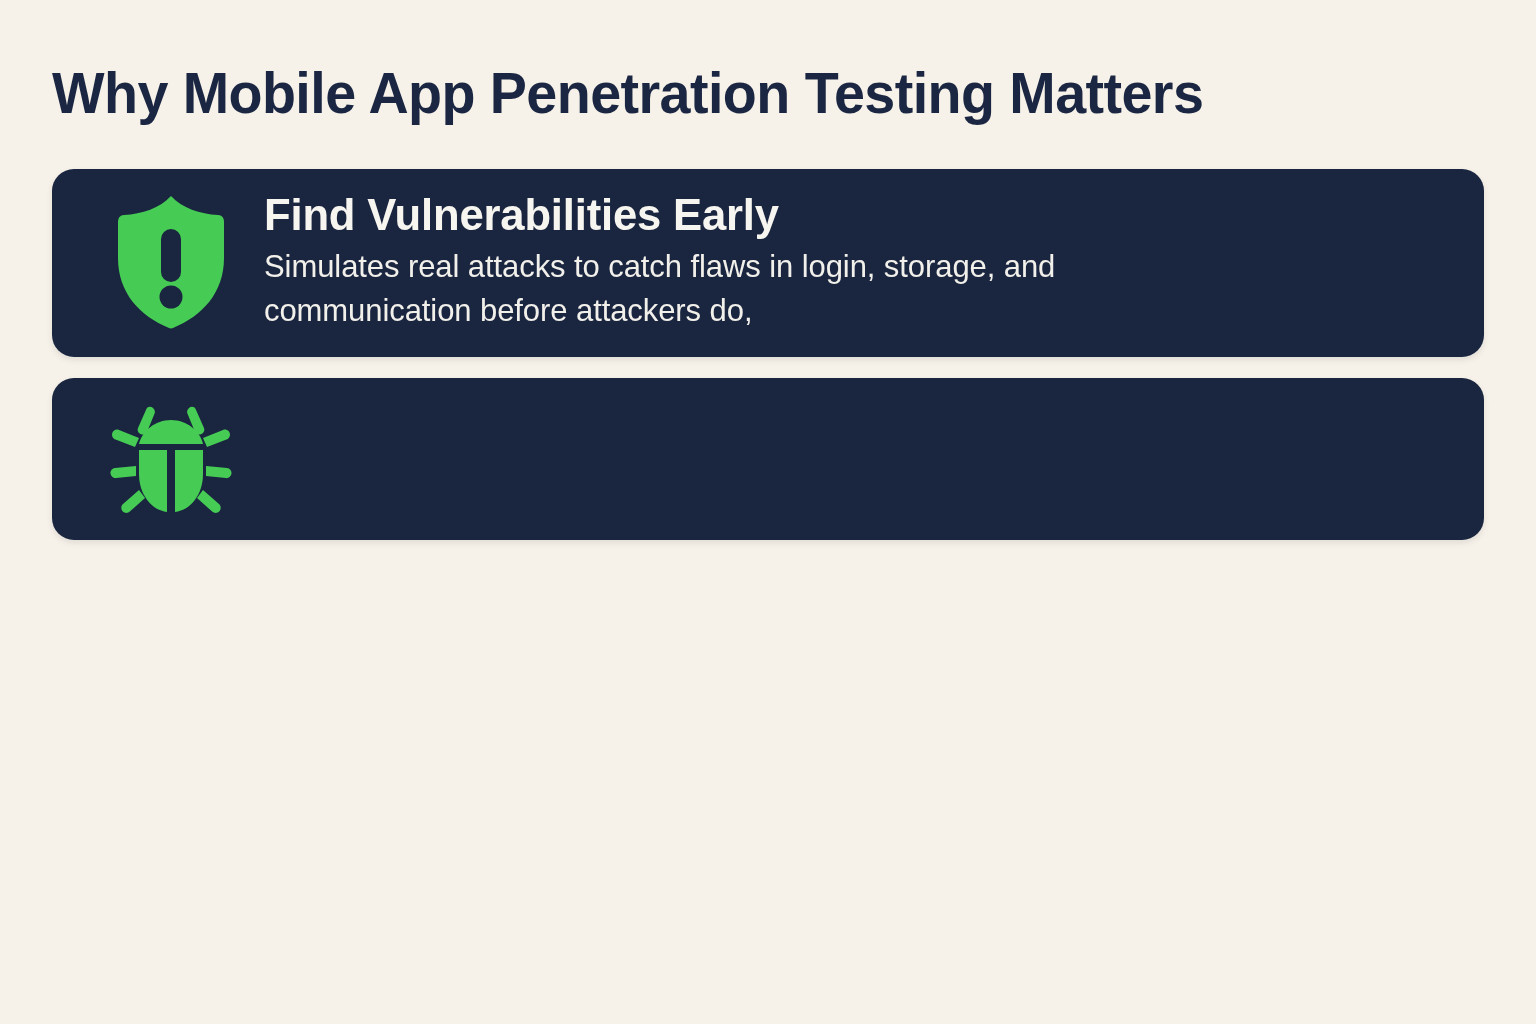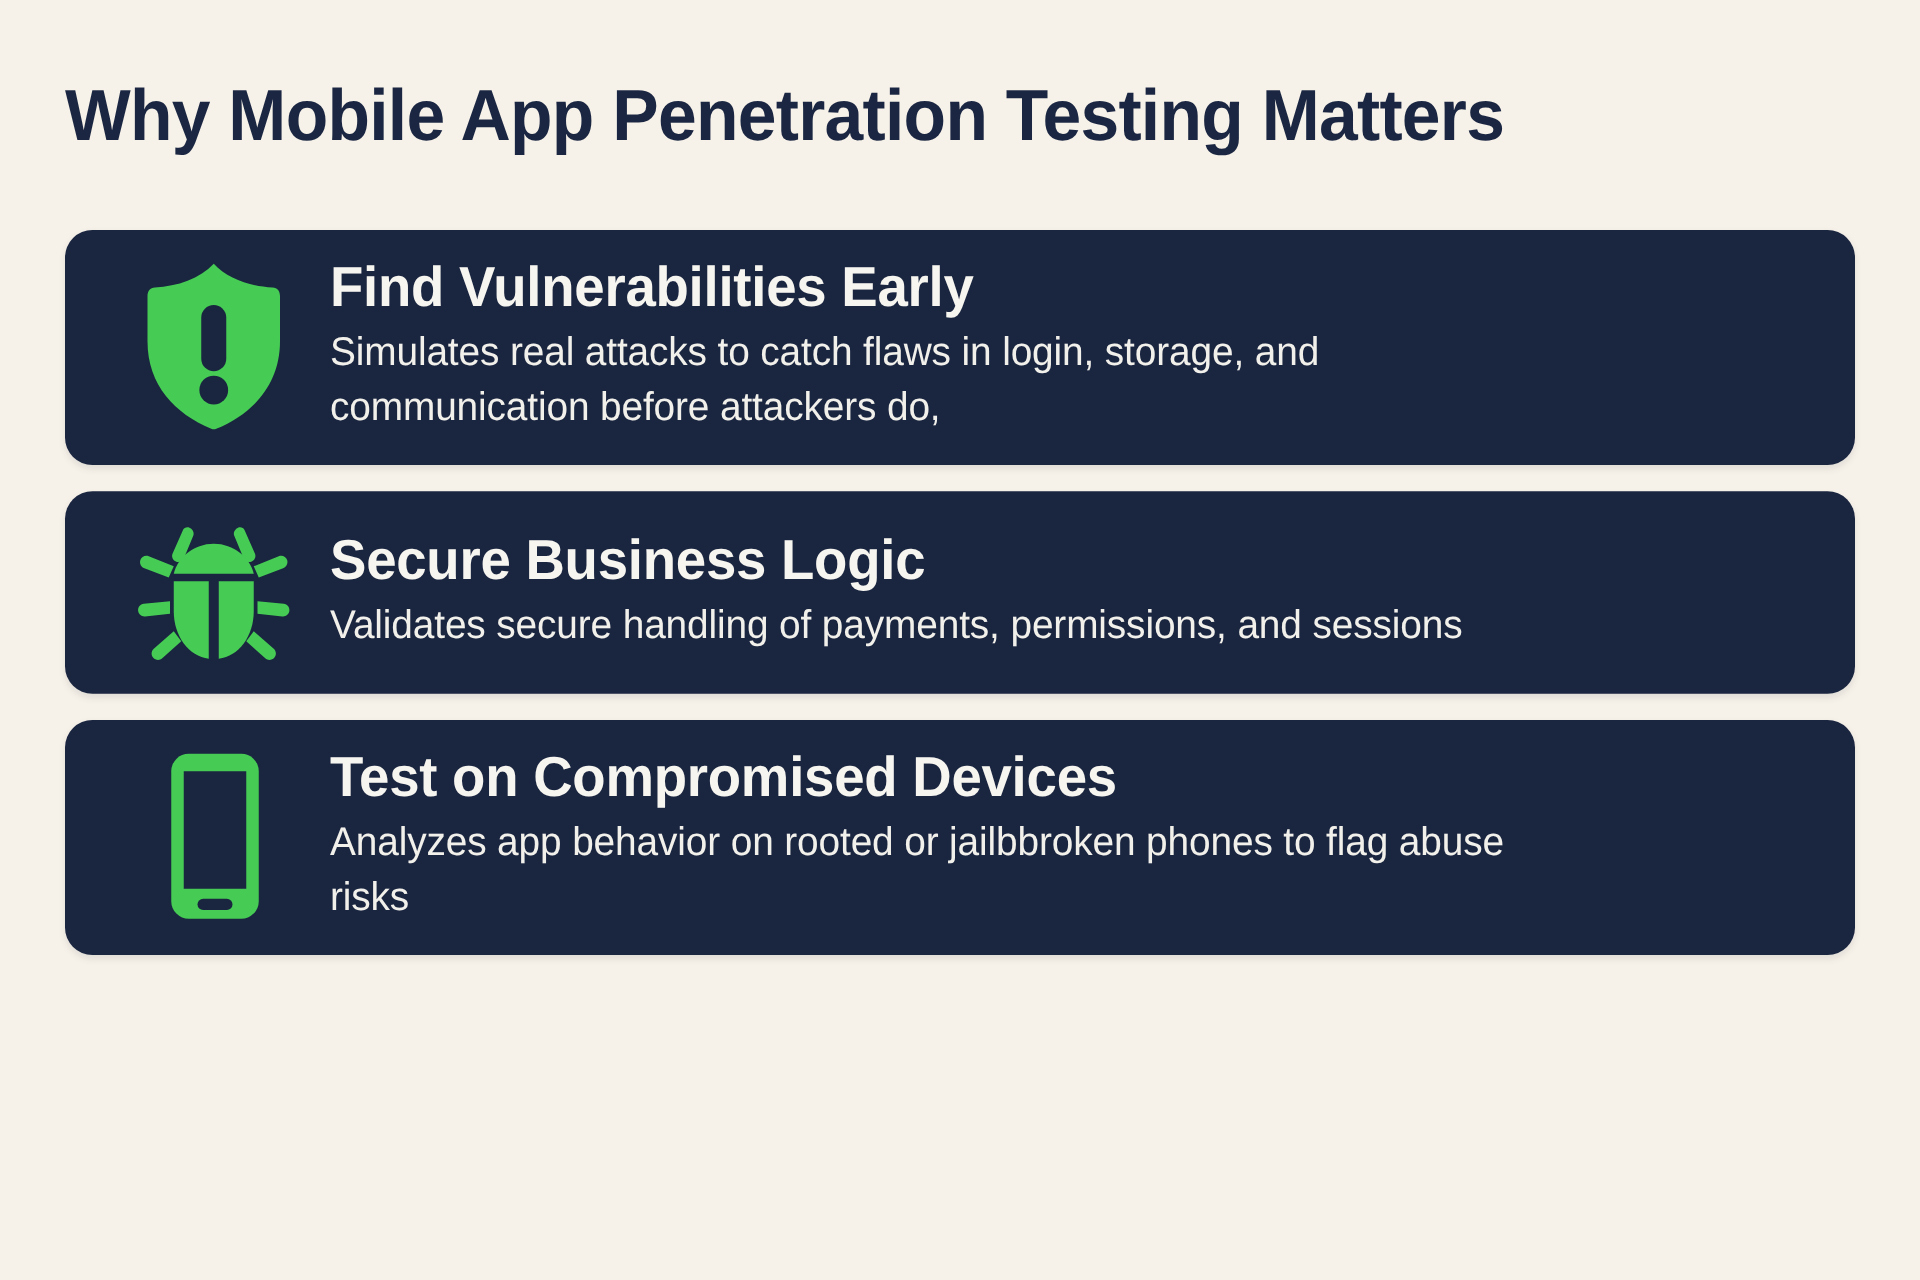--- a/index.html
+++ b/index.html
@@ -30,21 +30,21 @@
     font-weight: 700;
     letter-spacing: -0.6px;
     color: #1B2742;
     font-family: "Liberation Sans Narrow", "Liberation Sans", sans-serif;
     transform: scaleX(0.96);
     transform-origin: left center;
     white-space: nowrap;
   }
 
   .cards {
-    margin-top: 59px;
+    margin-top: 44px;
     display: flex;
     flex-direction: column;
     gap: 21px;
   }
 
   .card {
     position: relative;
     display: flex;
     align-items: center;
     border-radius: 22px;
@@ -147,34 +147,17 @@
 
             <path d="M94 38 L114 30 C116.8 28.9 119.8 30.3 120.7 33 C121.6 35.7 120.2 38.6 117.5 39.6 L98 47 Z"></path>
             <path d="M97 66 L118 68 C120.8 68.3 122.8 70.8 122.5 73.6 C122.2 76.4 119.7 78.4 116.9 78.1 L97 76 Z"></path>
             <path d="M94 90 L110 104 C112.1 105.9 112.3 109.1 110.4 111.2 C108.5 113.3 105.3 113.5 103.2 111.6 L88 98 Z"></path>
 
             <path d="M58 50 L58 112 C42 110 30 94 30 74 L30 50 Z"></path>
             <path d="M66 50 L66 112 C82 110 94 94 94 74 L94 50 Z"></path>
           </g>
         </svg>
       </div>
-      <div class="card-body">
-        <h2 class="card-heading">Secure Business Logic</h2>
-        <p class="card-text">Validates secure handling of payments, permissions, and sessions</p>
-      </div>
     </div>
 
-    <div class="card card--dark">
-      <div class="card-icon">
-        <svg width="100" height="140" viewBox="0 0 100 140" aria-hidden="true">
-          <rect x="16" y="4" width="70" height="132" rx="14" fill="#46CC54"></rect>
-          <rect x="26" y="18" width="50" height="94" fill="#1A2540"></rect>
-          <rect x="37" y="120" width="28" height="9" rx="4.5" fill="#1A2540"></rect>
-        </svg>
-      </div>
-      <div class="card-body">
-        <h2 class="card-heading">Test on Compromised Devices</h2>
-        <p class="card-text">Analyzes app behavior on rooted or jailbbroken phones to flag abuse risks</p>
-      </div>
-    </div>
 
   </div>
 </div>
 
 </body></html>

